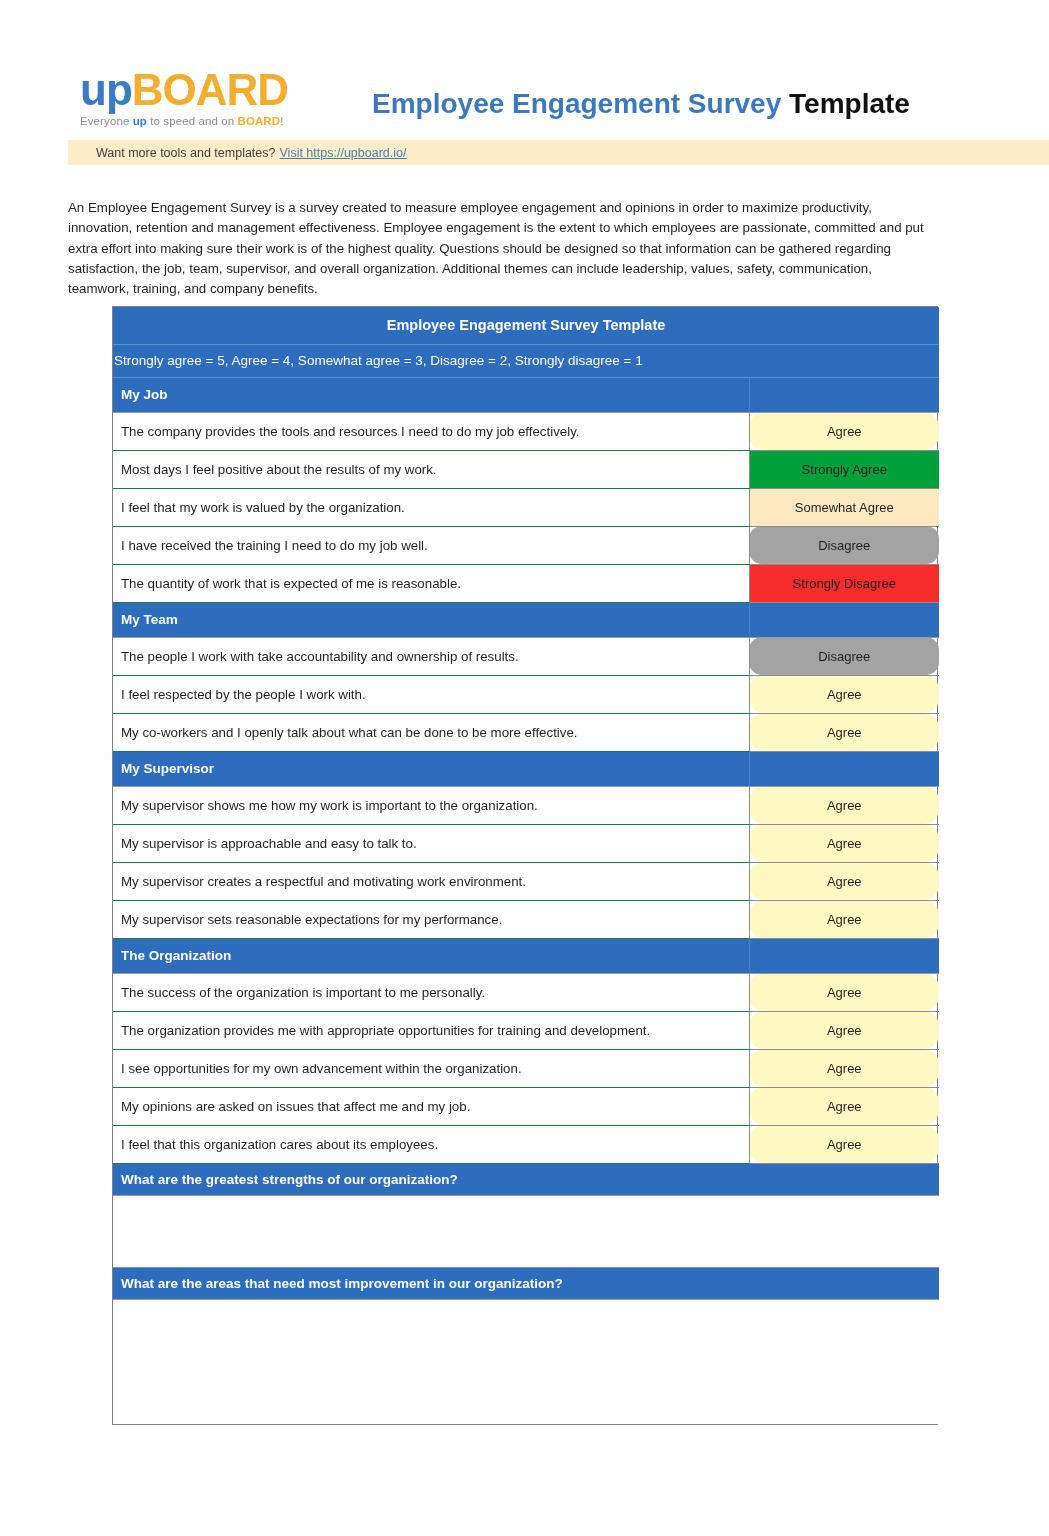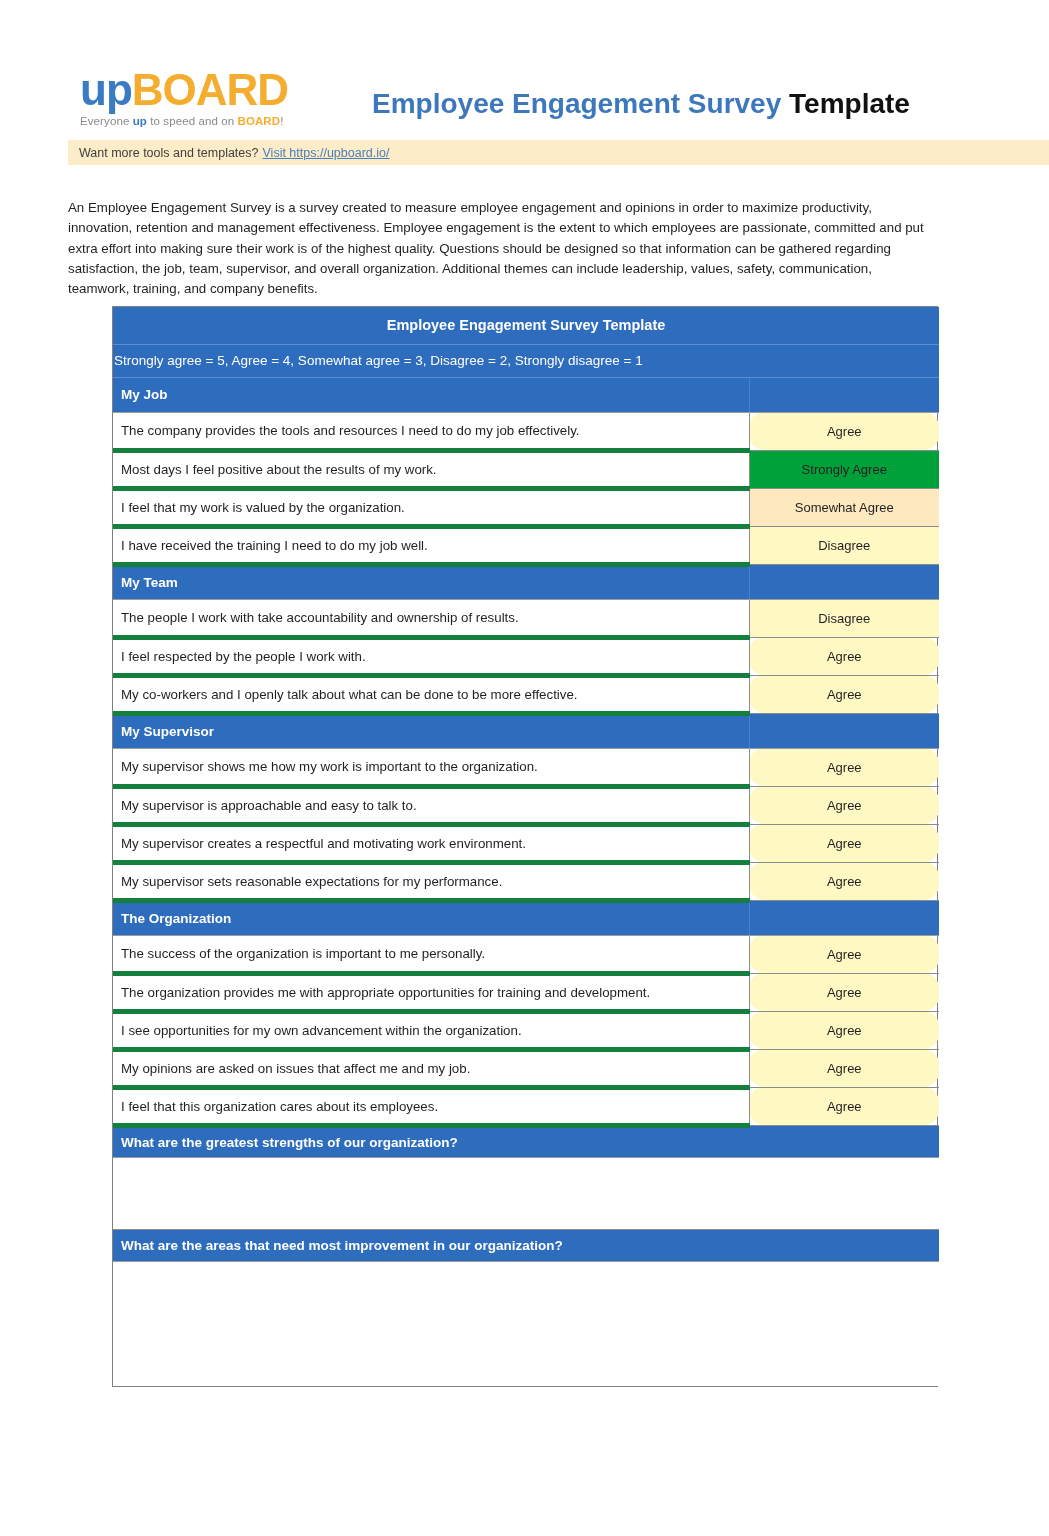--- a/index.html
+++ b/index.html
@@ -59,21 +59,21 @@
 
   
   .banner {
     position: absolute;
     left: 68px; right: 0;
     top: 140px;
     height: 25px;
     background: #fcecc7;
     display: flex;
     align-items: center;
-    padding-left: 11px;
+    padding-left: 28px;
     font-size: 12.5px;
   }
   .banner .b-dark { color: #3f3f3f; }
   .banner .b-link { color: #4a7ebb; margin-left: 4px; }
 
   
   .intro {
     position: absolute;
     left: 68px;
     top: 198px;
@@ -135,36 +135,36 @@
     border-left: 1px solid #4a82c9;
     padding: 0;
   }
 
   .q-cell {
     background: #ffffff;
     font-size: 13.3px;
     color: #231f20;
     height: 38px;
     padding-left: 8px;
-    border-bottom: 5px solid #15803d;
+    border-bottom: 1px solid #15803d;
     border-right: 1px solid #8c8c8c;
     vertical-align: middle;
   }
   .a-cell {
     font-size: 13px;
     color: #231f20;
     text-align: center;
     height: 38px;
     border-bottom: 1px solid #8c8c8c;
     vertical-align: middle;
   }
   .a-agree            { background: #fef9c3; border-radius: 15px; }
   .a-strongly-agree   { background: #00a13a; }
   .a-somewhat-agree   { background: #fce9bf; }
-  .a-disagree         { background: #fef9c3; }
+  .a-disagree         { background: #a3a3a3; border-radius: 13px; }
   .a-strongly-disagree{ background: #f72c2c; }
 
   .row-open-q td {
     background: #2e6cbd;
     color: #ffffff;
     font-size: 13.5px;
     font-weight: bold;
     height: 32px;
     padding-left: 8px;
     border-bottom: 1px solid #9b9b9b;
@@ -221,20 +221,24 @@
           <td class="a-cell a-strongly-agree">Strongly Agree</td>
         </tr>
         <tr>
           <td class="q-cell">I feel that my work is valued by the organization.</td>
           <td class="a-cell a-somewhat-agree">Somewhat Agree</td>
         </tr>
         <tr>
           <td class="q-cell">I have received the training I need to do my job well.</td>
           <td class="a-cell a-disagree">Disagree</td>
         </tr>
+        <tr>
+          <td class="q-cell">The quantity of work that is expected of me is reasonable.</td>
+          <td class="a-cell a-strongly-disagree">Strongly Disagree</td>
+        </tr>
         <tr class="row-section">
           <td class="sec-left">My Team</td>
           <td class="sec-right"></td>
         </tr>
         <tr>
           <td class="q-cell">The people I work with take accountability and ownership of results.</td>
           <td class="a-cell a-disagree">Disagree</td>
         </tr>
         <tr>
           <td class="q-cell">I feel respected by the people I work with.</td>

